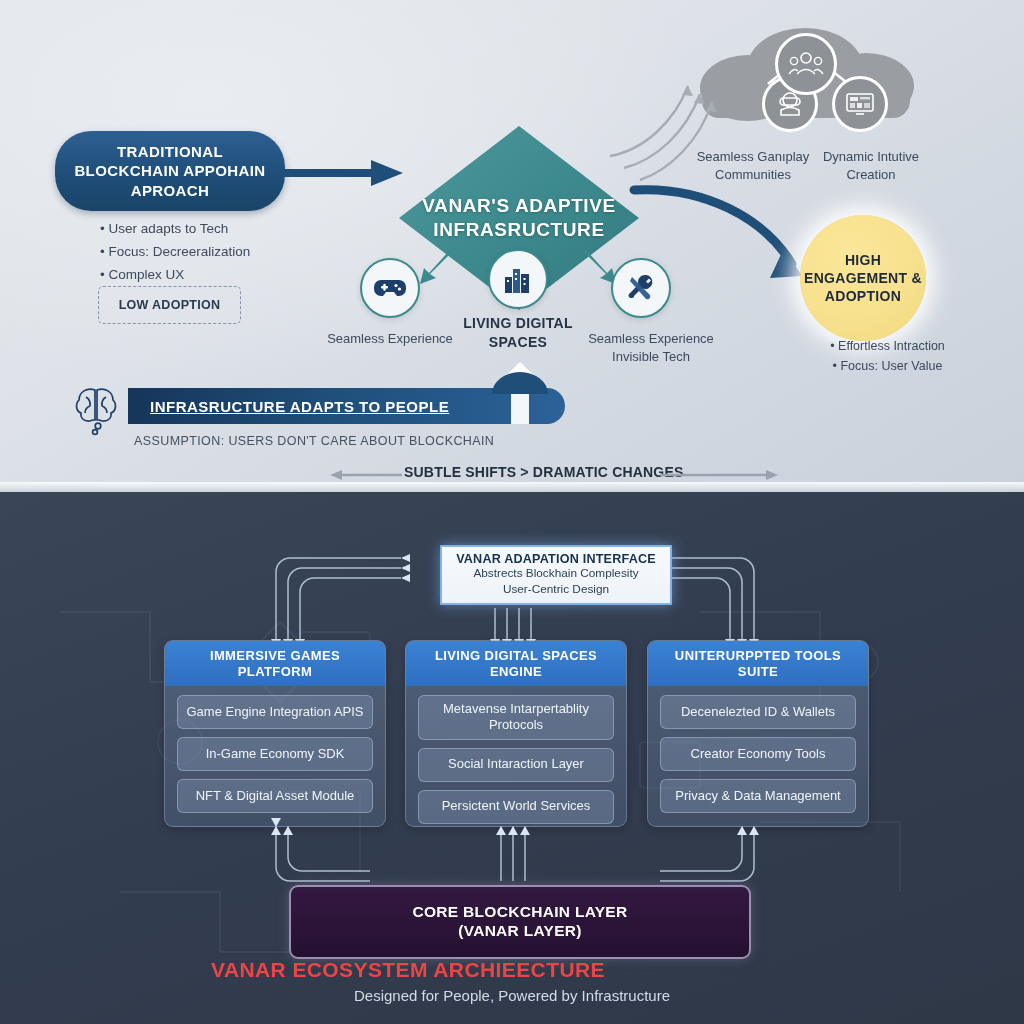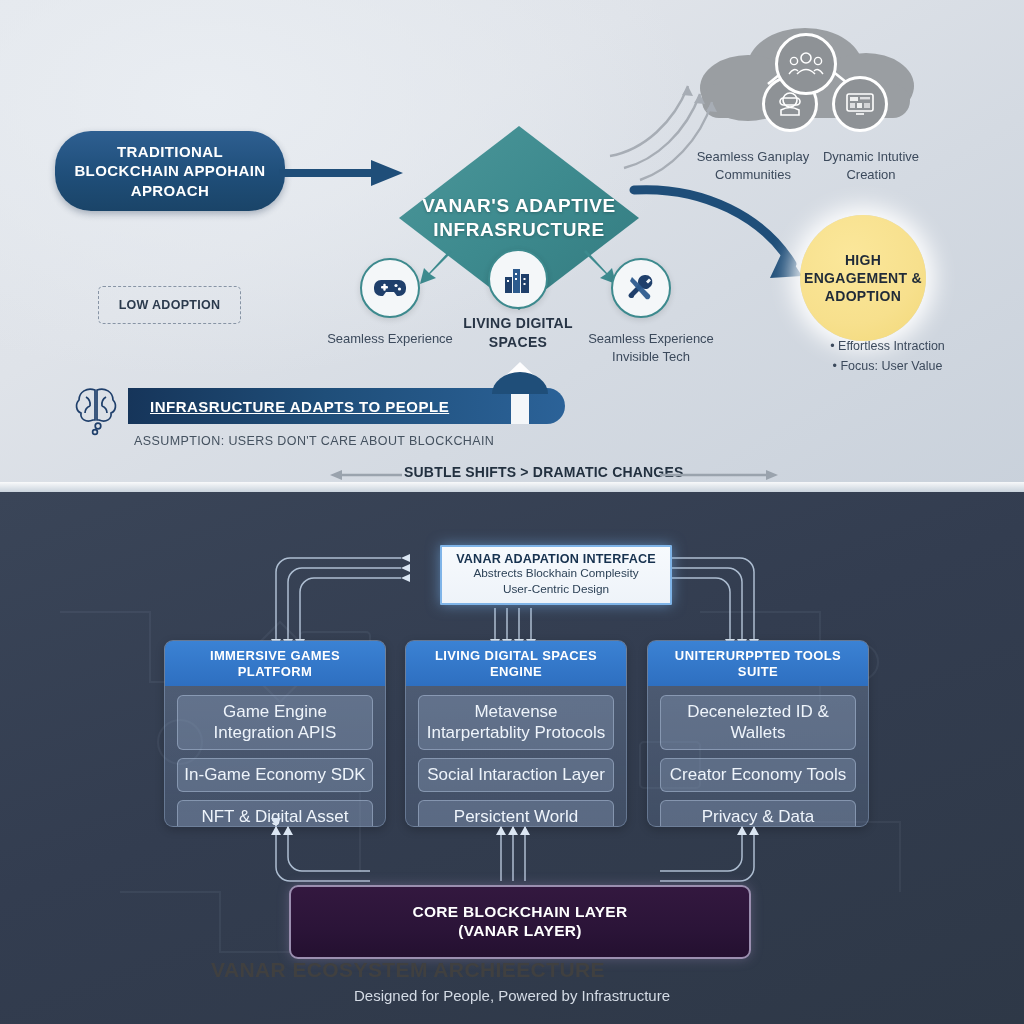--- a/index.html
+++ b/index.html
@@ -149,35 +149,35 @@
     height: 45px; background: linear-gradient(180deg, #3b82d4 0%, #2e6fc0 100%);
     display: flex; align-items: center; justify-content: center;
     color: #fff; font-weight: bold; font-size: 13px; letter-spacing: .4px;
     line-height: 1.2; text-align: center; padding: 0 8px;
   }
   .col-items { padding: 9px 12px; display: flex; flex-direction: column; gap: 8px; }
   .col-item {
     min-height: 34px; border-radius: 6px;
     background: rgba(150,170,198,.30); border: 1px solid rgba(190,210,235,.42);
     display: flex; align-items: center; justify-content: center;
-    color: #eef4fb; font-size: 17px; line-height: 1.25; text-align: center;
+    color: #eef4fb; font-size: 13px; line-height: 1.25; text-align: center;
     padding: 5px 6px;
   }
 
   .core-box {
     position: absolute; left: 289px; top: 885px; width: 462px; height: 74px;
     background: linear-gradient(180deg, #33183f 0%, #2b1438 60%, #241030 100%);
     border: 2px solid #9b8fb0; border-radius: 9px;
     box-shadow: 0 0 12px rgba(160,140,190,.35);
     display: flex; flex-direction: column; align-items: center; justify-content: center;
     color: #fff; font-weight: bold; font-size: 15.5px; line-height: 1.22; letter-spacing:.3px;
   }
   .foot-title {
     position: absolute; left: 0; top: 958px; width: 816px; text-align: center;
-    color: #404040; font-weight: bold; font-size: 21px; letter-spacing: .4px;
+    color: #ef4444; font-weight: bold; font-size: 21px; letter-spacing: .4px;
   }
   .foot-sub {
     position: absolute; left: 0; top: 987px; width: 1024px; text-align: center;
     color: #d4dbe5; font-size: 15px;
   }
   svg { display: block; overflow: visible; }
 </style>
 </head>
 <body>
 
@@ -188,20 +188,25 @@
     <div class="pill-trad">
       <span>TRADITIONAL BLOCKCHAIN APPOHAIN APROACH</span>
     </div>
 
     <div class="arrow-main">
       <svg width="124" height="30" viewBox="0 0 124 30">
         <path d="M0,11 L92,11 L92,2 L124,15 L92,28 L92,19 L0,19 Z" fill="#1f4e79"></path>
       </svg>
     </div>
 
+    <div class="bullets-left">
+      <div>User adapts to Tech</div>
+      <div>Focus: Decreeralization</div>
+      <div>Complex UX</div>
+    </div>
 
     <div class="low-adopt">
       <span>LOW ADOPTION</span>
     </div>
 
     <div class="diamond-wrap">
       <div class="diamond"></div>
       <div class="diamond-label">VANAR'S ADAPTIVE INFRASRUCTURE</div>
     </div>
 

